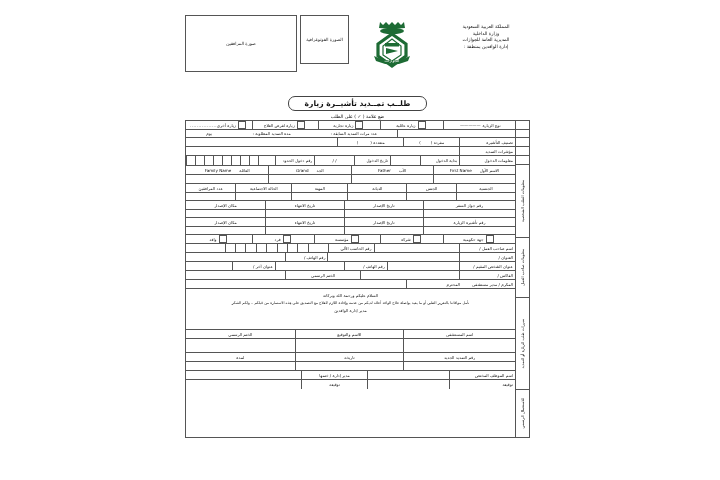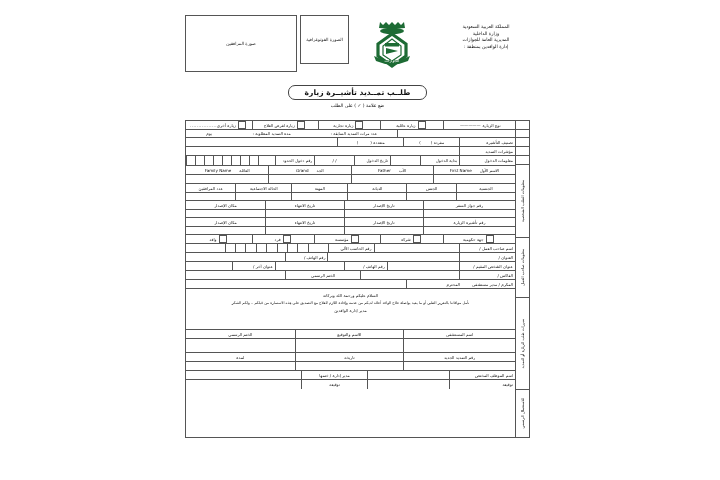--- a/index.html
+++ b/index.html
@@ -26,21 +26,21 @@
   .emblem{
     position:absolute;left:370px;top:20px;width:44px;height:50px;
   }
   .org-block{
     position:absolute;left:426px;top:24px;width:120px;
     text-align:center;line-height:1.45;font-size:4.6px;color:#111;
   }
   .org-block div{white-space:nowrap;}
 
   
-  .title-wrap{position:absolute;left:185px;top:80px;width:345px;text-align:center;}
+  .title-wrap{position:absolute;left:185px;top:91px;width:345px;text-align:center;}
   .title-box{
     display:inline-block;border:1px solid #444;border-radius:7px;
     padding:2px 16px;font-size:7.6px;font-weight:bold;letter-spacing:.3px;
     background:#fff;color:#111;
   }
   .subtitle{margin-top:3px;font-size:4.6px;color:#111;}
 
   
   .form{
     position:absolute;left:185px;top:120px;width:345px;height:318px;

